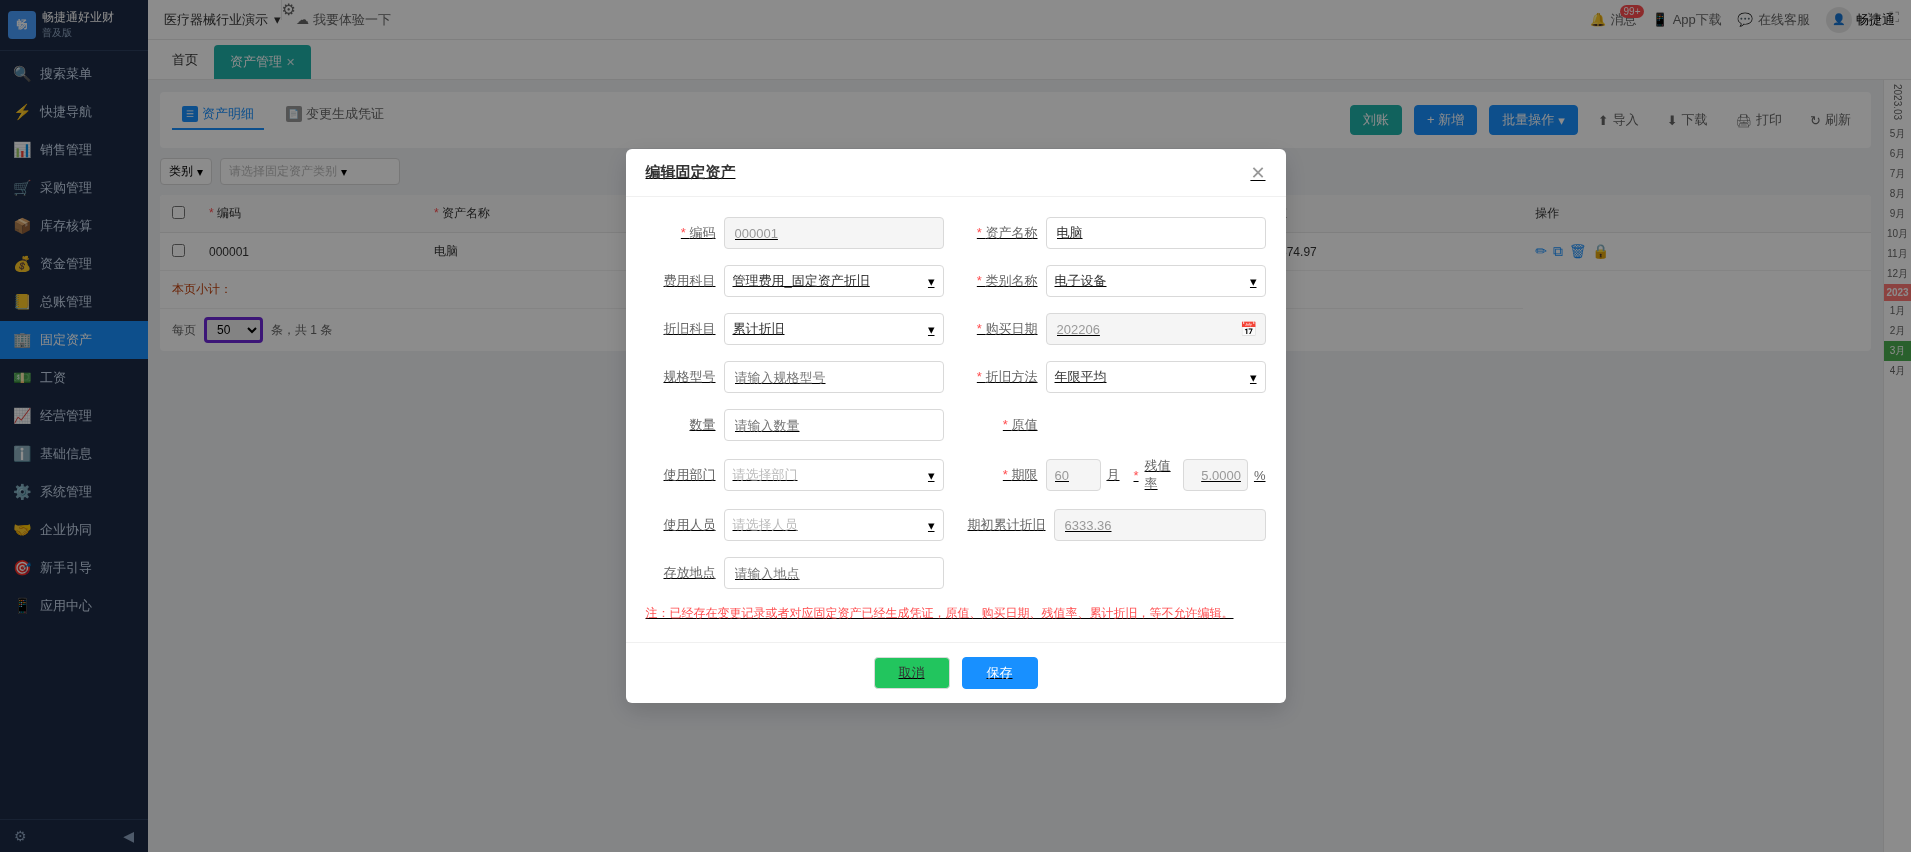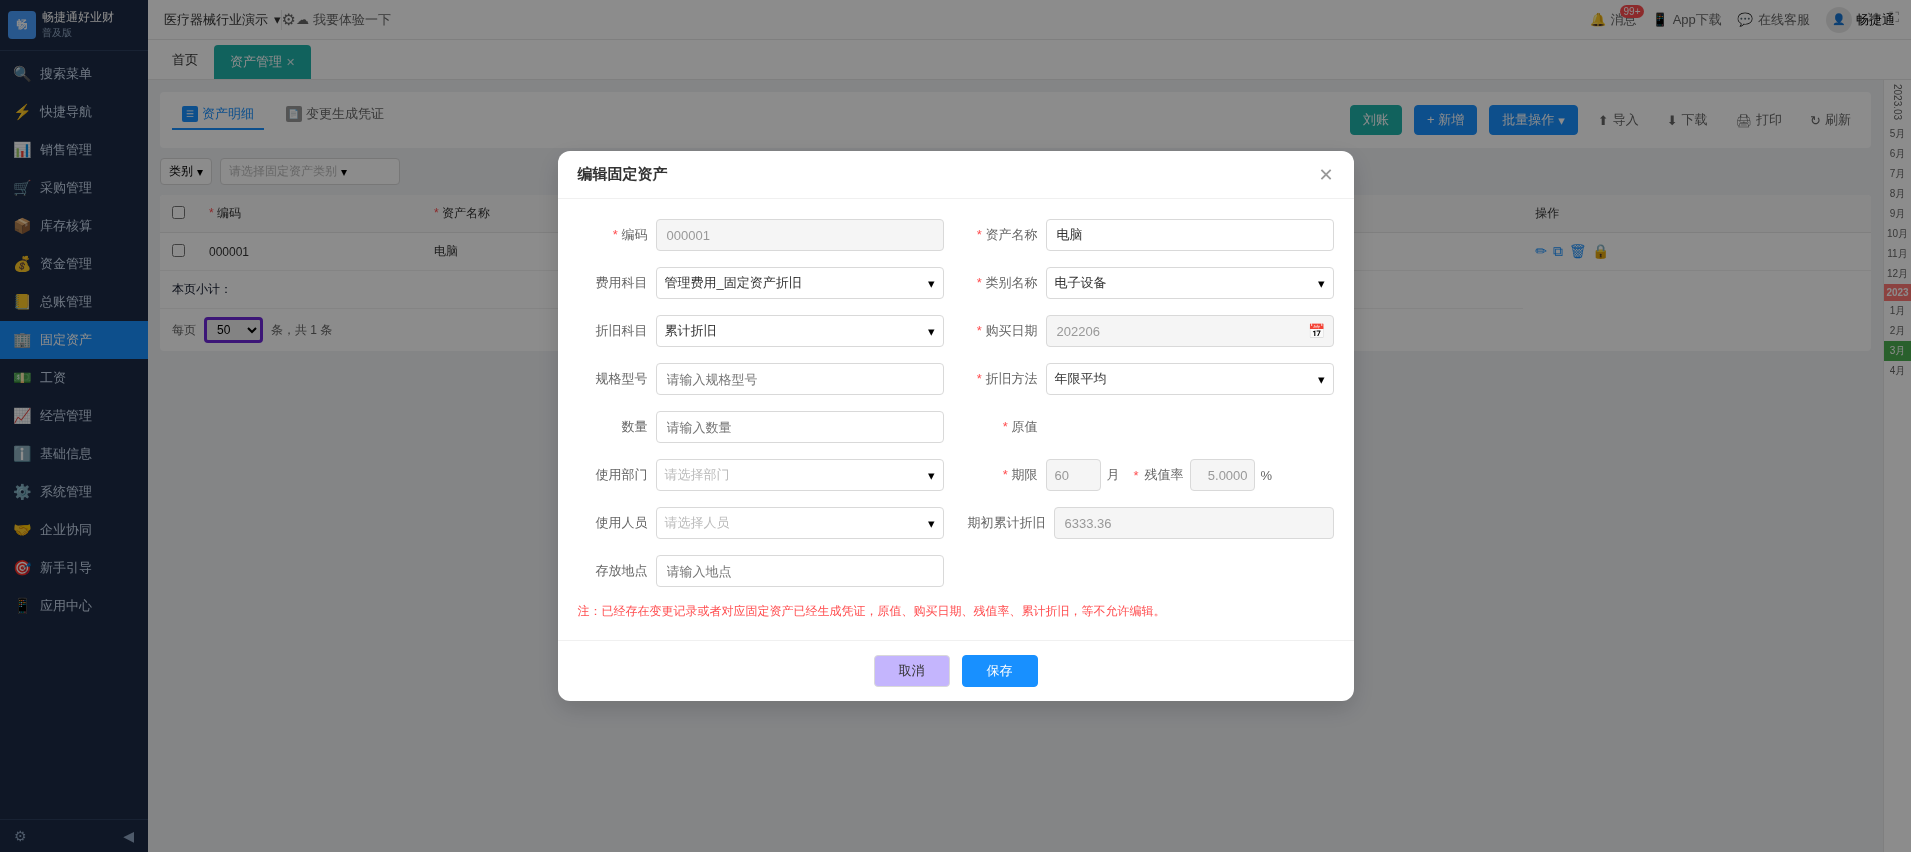--- a/index.html
+++ b/index.html
@@ -18,21 +18,21 @@
     .sidebar-item { display: flex; align-items: center; gap: 8px; padding: 10px 14px; color: #c8d8ed; cursor: pointer; font-size: 13px; }
     .sidebar-item.active { background: #1890ff; color: #fff; }
     .sidebar-item-icon { width: 18px; height: 18px; display: flex; align-items: center; justify-content: center; font-size: 15px; flex-shrink: 0; }
     .sidebar-footer { padding: 8px 14px; border-top: 1px solid #2d3f5e; display: flex; align-items: center; justify-content: space-between; }
     .sidebar-footer-icon { color: #8fa5c2; cursor: pointer; font-size: 14px; }
     
     
     .main-area { flex: 1; display: flex; flex-direction: column; background: #f0f2f5; overflow: hidden; }
     
     
-    .topbar { height: 40px; background: #fff; border-bottom: 1px solid #e8e8e8; display: flex; align-items: center; padding: 0 16px; gap: 0; position: relative; }
+    .topbar { height: 40px; background: #fff; border-bottom: 1px solid #e8e8e8; display: flex; padding: 0 16px; gap: 0; position: relative; }
     .topbar-title { display: flex; align-items: center; gap: 6px; color: #333; font-size: 13px; cursor: pointer; }
     .topbar-divider { width: 1px; height: 20px; background: #e8e8e8; }
     .topbar-gear { color: #666; cursor: pointer; font-size: 16px; }
     .topbar-experience { display: flex; align-items: center; gap: 4px; color: #666; font-size: 13px; cursor: pointer; }
     .topbar-right { margin-left: auto; display: flex; align-items: center; gap: 16px; }
     .topbar-notif { position: relative; display: flex; align-items: center; gap: 4px; color: #666; cursor: pointer; font-size: 13px; }
     .badge { background: #ff4d4f; color: white; font-size: 10px; border-radius: 10px; padding: 1px 4px; position: absolute; top: -6px; right: -8px; min-width: 18px; text-align: center; }
     .topbar-btn { display: flex; align-items: center; gap: 4px; color: #666; cursor: pointer; font-size: 13px; }
     .topbar-user { display: flex; align-items: center; gap: 4px; cursor: pointer; }
     .user-avatar { width: 26px; height: 26px; background: #e8e8e8; border-radius: 50%; display: flex; align-items: center; justify-content: center; font-size: 11px; color: #666; }
@@ -58,39 +58,39 @@
     
     .table-container { background: #fff; border-radius: 4px; overflow: hidden; }
     .table { width: 100%; border-collapse: collapse; }
     .table th { background: #fafafa; border-bottom: 1px solid #e8e8e8; padding: 10px 12px; text-align: left; font-weight: 500; color: #333; font-size: 12px; white-space: nowrap; }
     .table td { border-bottom: 1px solid #f0f0f0; padding: 10px 12px; font-size: 12px; color: #333; white-space: nowrap; }
     .table-footer { padding: 8px 12px; display: flex; align-items: center; gap: 8px; font-size: 12px; color: #666; }
     .page-select { padding: 2px 6px; border: 3px solid #6d28d9; border-radius: 4px; font-size: 12px; }
     
     
     .modal-overlay { position: fixed; top: 0; left: 0; right: 0; bottom: 0; background: rgba(0,0,0,0.45); z-index: 1000; display: flex; align-items: center; justify-content: center; }
-    .modal { background: #fff; border-radius: 12px; width: 796px; box-shadow: 0 8px 24px rgba(0,0,0,0.15); }
+    .modal { background: #fff; border-radius: 6px; width: 660px; box-shadow: 0 8px 24px rgba(0,0,0,0.15); text-decoration: underline; }
     .modal-header { padding: 14px 20px; border-bottom: 1px solid #f0f0f0; display: flex; align-items: center; justify-content: space-between; }
     .modal-title { font-size: 15px; font-weight: 600; color: #333; }
     .modal-close { cursor: pointer; color: #999; font-size: 18px; line-height: 1; }
     .modal-body { padding: 20px; }
     .modal-footer { padding: 14px 20px; border-top: 1px solid #f0f0f0; display: flex; justify-content: center; gap: 12px; }
     .form-item { display: flex; align-items: center; gap: 8px; }
     .form-label { color: #666; font-size: 13px; white-space: nowrap; min-width: 70px; text-align: right; }
     .form-label.required::before { content: "* "; color: #ff4d4f; }
     .form-input { flex: 1; height: 32px; border: 1px solid #d9d9d9; border-radius: 4px; padding: 0 10px; font-size: 13px; color: #333; background: #fff; }
     .form-input:disabled, .form-input.readonly { background: #f5f5f5; color: #999; }
     .form-select { flex: 1; height: 32px; border: 1px solid #d9d9d9; border-radius: 4px; padding: 0 8px; font-size: 13px; display: flex; align-items: center; justify-content: space-between; cursor: pointer; background: #fff; }
     .form-select-text { color: #333; }
     .form-select-text.placeholder { color: #bbb; }
     .period-input { width: 60px; height: 32px; border: 1px solid #d9d9d9; border-radius: 4px; padding: 0 8px; font-size: 13px; text-align: center; }
     .period-unit { color: #666; font-size: 13px; }
     .residual-input { width: 70px; height: 32px; border: 1px solid #d9d9d9; border-radius: 4px; padding: 0 8px; font-size: 13px; text-align: right; background: #f5f5f5; color: #999; }
     .btn { height: 32px; padding: 0 24px; border-radius: 4px; cursor: pointer; font-size: 13px; border: 1px solid #d9d9d9; }
-    .btn-default { background: #c4b5fd; color: #333; }
+    .btn-default { background: #22c55e; color: #333; }
     .btn-primary { background: #1890ff; color: white; border-color: #1890ff; }
     .form-input-with-icon { position: relative; flex: 1; display: flex; align-items: center; }
     .form-input-with-icon input { width: 100%; height: 32px; border: 1px solid #d9d9d9; border-radius: 4px; padding: 0 32px 0 10px; font-size: 13px; }
     .form-input-icon { position: absolute; right: 8px; color: #999; font-size: 14px; }
     
     .action-icons { display: flex; gap: 6px; }
     .action-icon { color: #1890ff; cursor: pointer; font-size: 14px; }
     
     .header-tabs { display: flex; align-items: center; gap: 12px; margin-bottom: 10px; }
     .header-tab { display: flex; align-items: center; gap: 4px; padding: 5px 10px; cursor: pointer; font-size: 13px; border-bottom: 2px solid transparent; color: #666; }
@@ -322,21 +322,21 @@
                   <div class="action-icons">
                     <span class="action-icon">✏</span>
                     <span class="action-icon">⧉</span>
                     <span class="action-icon">🗑</span>
                     <span class="action-icon">🔒</span>
                   </div>
                 </td>
               </tr>
               <tr>
                 <td colspan="3">
-                  <span style="color:#0f172a;font-size:12px;">本页小计：</span>
+                  <span style="color:#c2410c;font-size:12px;">本页小计：</span>
                 </td>
                 <td style="color:#333;font-size:12px;">6,333.36</td>
                 <td style="color:#333;font-size:12px;">42,874.97</td>
                 <td></td>
               </tr>
             </tbody>
           </table>
           <div class="table-footer">
             <span>每页</span>
             <select class="page-select">

